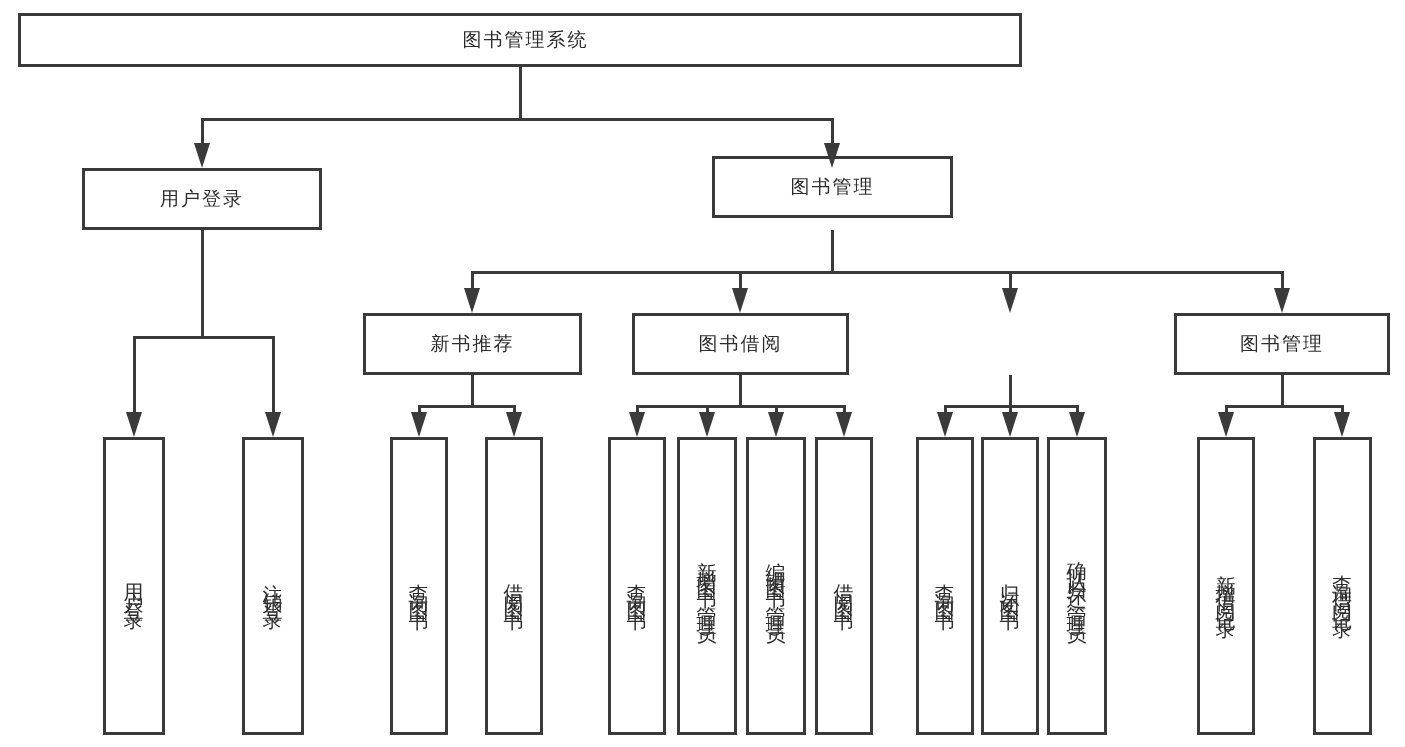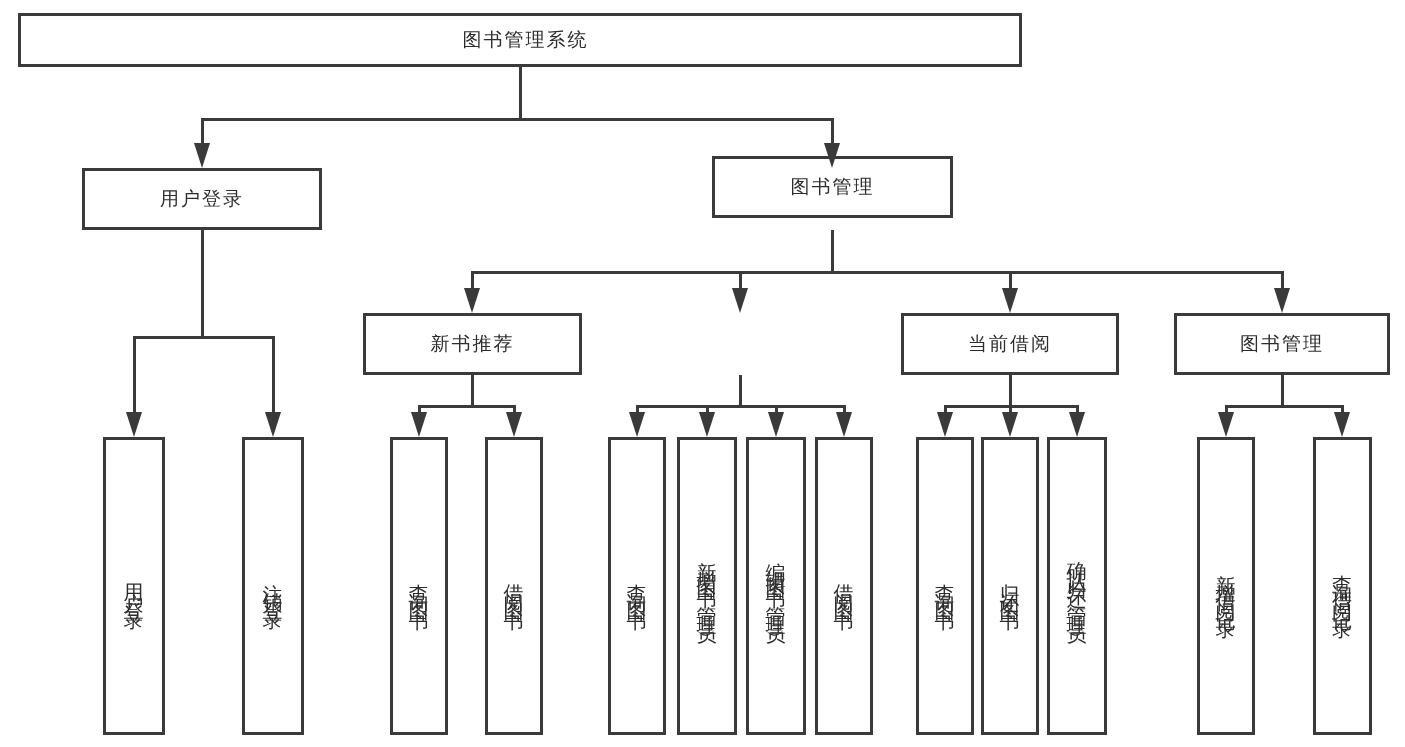--- a/index.html
+++ b/index.html
@@ -72,24 +72,24 @@
   </div>
 
   <div class="box" style="left:712px; top:156px; width:241px; height:62px;">
     <span>图书管理</span>
   </div>
 
   <div class="box" style="left:363px; top:313px; width:219px; height:62px;align-items:center;">
     <span>新书推荐</span>
   </div>
 
+  <div class="box" style="left:632px; top:313px; width:217px; height:62px;">
+    <span>图书借阅</span>
+  </div>
 
-  <div class="box" style="left:901px; top:313px; width:218px; height:62px;">
-    <span>当前借阅</span>
-  </div>
 
   <div class="box" style="left:1174px; top:313px; width:216px; height:62px;">
     <span>图书管理</span>
   </div>
 
   <div class="box leaf" style="left:103px; width:62px;">
     <span class="vtxt">用户登录</span>
   </div>
   <div class="box leaf" style="left:242px; width:62px;">
     <span class="vtxt">注销登录</span>

